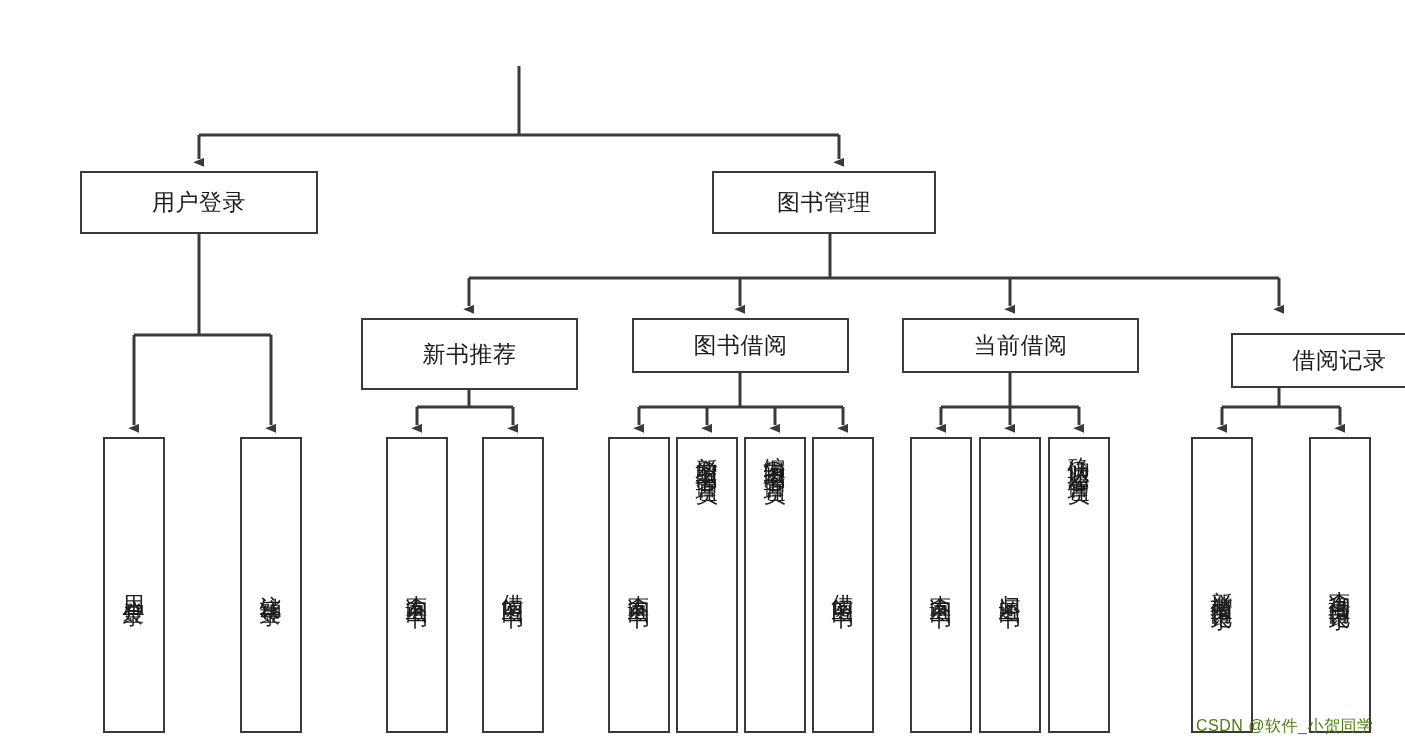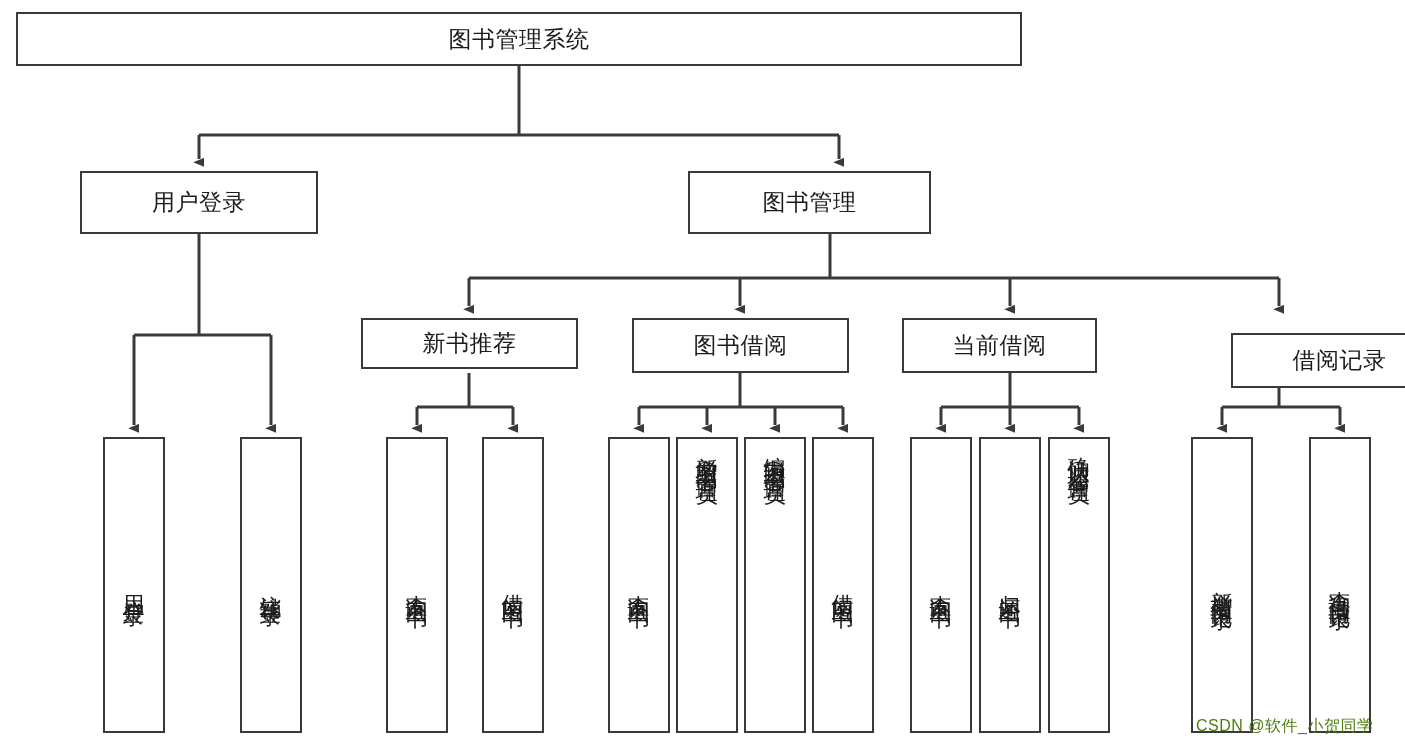--- a/index.html
+++ b/index.html
@@ -125,41 +125,38 @@
       <path d="M1010,407 L1010,425" marker-end="url(#arrow)"></path>
       <path d="M1079,407 L1079,425" marker-end="url(#arrow)"></path>
 
       <path d="M1279,373 L1279,407"></path>
       <path d="M1222,407 L1340,407"></path>
       <path d="M1222,407 L1222,425" marker-end="url(#arrow)"></path>
       <path d="M1340,407 L1340,425" marker-end="url(#arrow)"></path>
     </g>
   </svg>
 
-  <div class="node horiz root" style="left:16px; top:12px; width:1006px; height:54px;">
-    <span class="label">图书管理系统</span>
-  </div>
 
   <div class="node horiz" style="left:80px; top:171px; width:238px; height:63px;">
     <span class="label">用户登录</span>
   </div>
 
-  <div class="node horiz" style="left:688px; top:171px; width:243px; height:63px;">
+  <div class="node horiz" style="left:712px; top:171px; width:224px; height:63px;">
     <span class="label">图书管理</span>
   </div>
 
-  <div class="node horiz" style="left:361px; top:318px; width:217px; height:51px;">
+  <div class="node horiz" style="left:361px; top:318px; width:217px; height:72px;">
     <span class="label">新书推荐</span>
   </div>
 
   <div class="node horiz" style="left:632px; top:318px; width:217px; height:55px;justify-content:center;">
     <span class="label">图书借阅</span>
   </div>
 
-  <div class="node horiz" style="left:902px; top:318px; width:195px; height:55px;">
+  <div class="node horiz" style="left:902px; top:318px; width:237px; height:55px;">
     <span class="label">当前借阅</span>
   </div>
 
   <div class="node horiz" style="left:1231px; top:318px; width:217px; height:55px;margin-top:15px;">
     <span class="label">借阅记录</span>
   </div>
 
   <div class="node vert center" style="left:103px; top:437px; width:62px; height:296px;">
     <span class="label">用户登录</span>
   </div>

